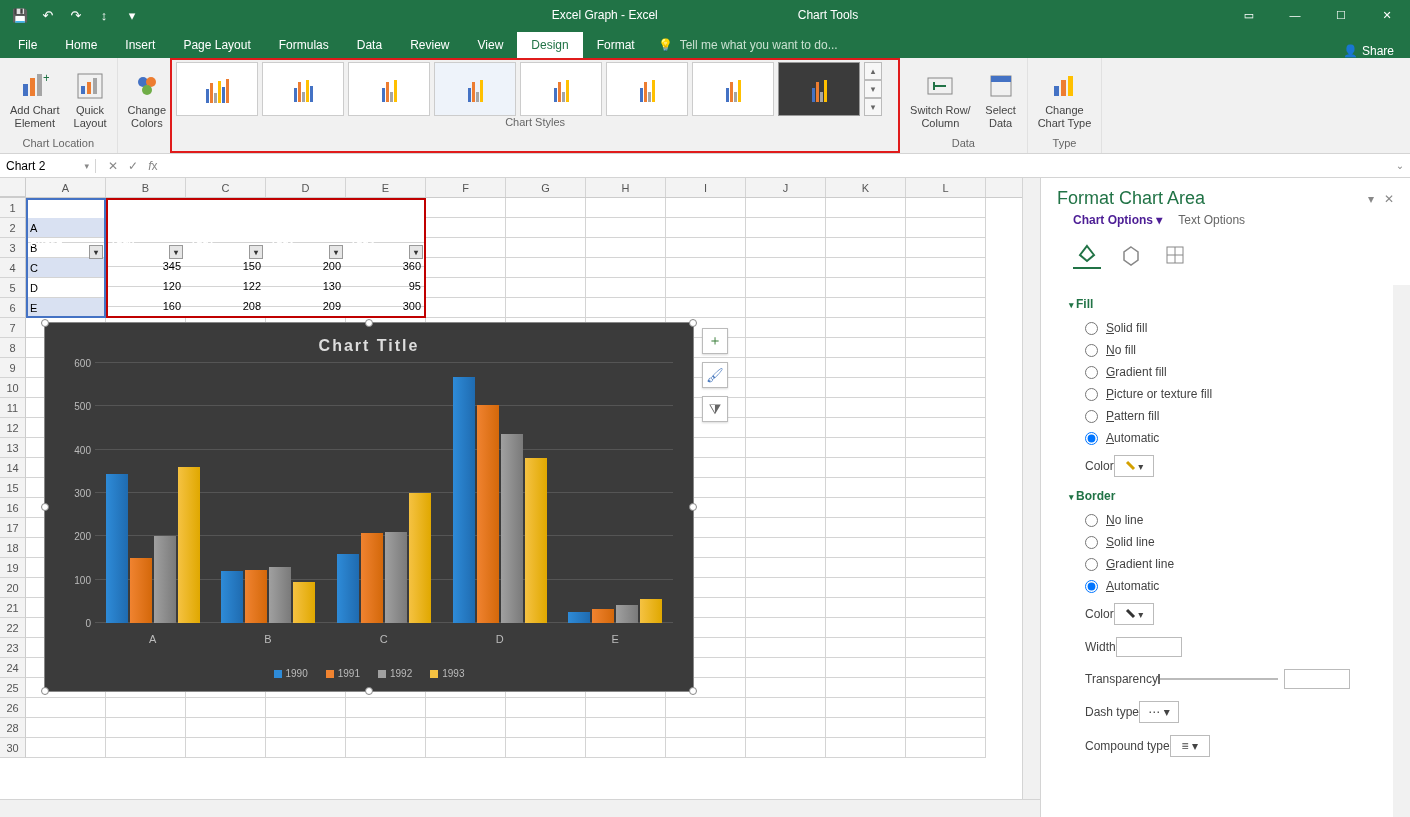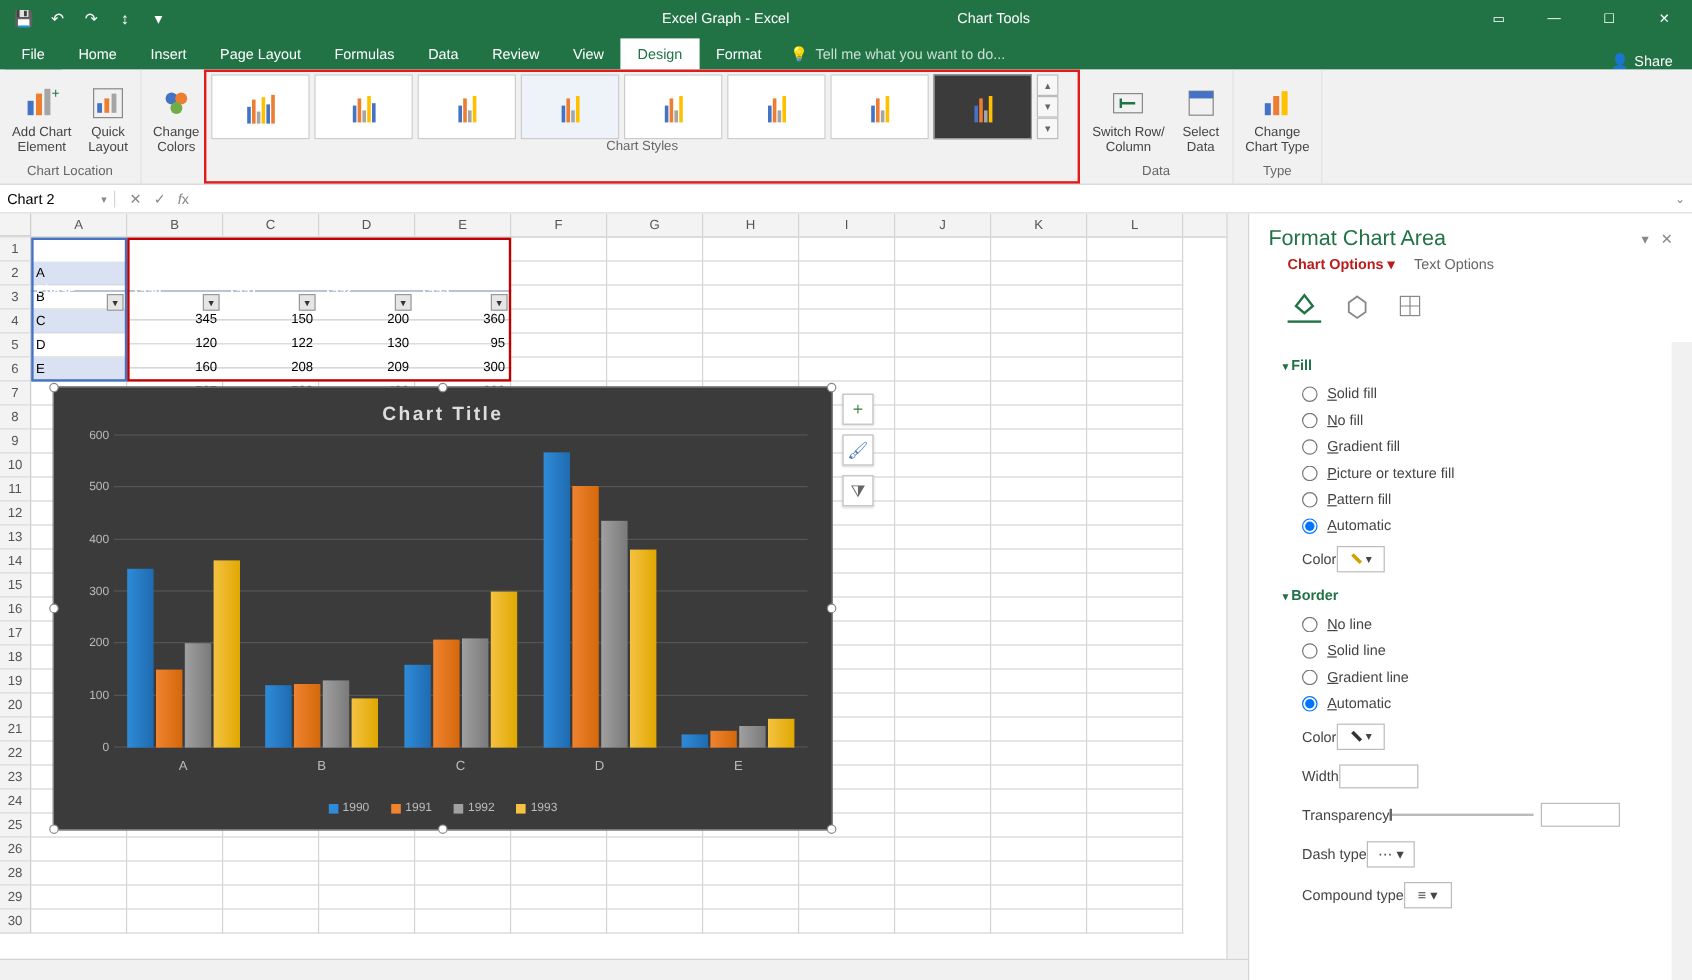--- a/index.html
+++ b/index.html
@@ -99,21 +99,21 @@
 
 
 .h-scroll { position:absolute; bottom:0; left:0; right:0; height:18px; background:#f1f1f1; border-top:1px solid #d4d4d4; }
 .v-scroll { position:absolute; top:0; bottom:18px; right:0; width:18px; background:#f1f1f1; border-left:1px solid #d4d4d4; }
 
 
 .fp-header { padding: 10px 16px 6px; }
 .fp-title { color: #217346; font-size: 18px; font-weight: 400; }
 .fp-tabs { display:flex; gap:16px; padding: 4px 16px; font-size:12px; }
 .fp-tab { color:#666; }
-.fp-tab.active { color:#b91c1c; font-weight:600;text-align:right; }
+.fp-tab.active { color:#4c1d95; font-weight:600;text-align:right; }
 .fp-icons { display:flex; gap:16px; padding: 10px 16px; }
 .fp-icons div { width:28px; height:28px; display:flex; align-items:center; justify-content:center; }
 .fp-body { padding: 6px 24px; overflow-y:auto; flex:1; font-size:12px; color:#444; position:relative; }
 .fp-scroll { position:absolute; right:0; top:0; bottom:0; width:17px; background:#f1f1f1; }
 .fp-section-h { color:#217346; font-size:12px; font-weight:600; padding: 6px 4px; cursor:pointer; }
 .fp-section-h::before { content:"▾ "; font-size:9px; }
 .fp-option { display:flex; align-items:center; gap:8px; padding: 4px 20px; }
 .fp-option input { margin:0; }
 .fp-row { display:flex; align-items:center; justify-content:flex-start; padding: 6px 20px; }
 .color-btn { width:40px; height:22px; border:1px solid #bbb; display:flex; align-items:center; justify-content:center; font-size:10px; }
@@ -756,35 +756,20 @@
             <div class="cell"></div>
             <div class="cell"></div>
             <div class="cell"></div>
             <div class="cell"></div>
             <div class="cell"></div>
             <div class="cell"></div>
             <div class="cell"></div>
           </div>
           <div class="row">
             <div class="row-h">28</div>
-            <div class="cell"></div>
-            <div class="cell"></div>
-            <div class="cell"></div>
-            <div class="cell"></div>
-            <div class="cell"></div>
-            <div class="cell"></div>
-            <div class="cell"></div>
-            <div class="cell"></div>
-            <div class="cell"></div>
-            <div class="cell"></div>
-            <div class="cell"></div>
-            <div class="cell"></div>
-          </div>
-          <div class="row">
-            <div class="row-h">29</div>
             <div class="cell"></div>
             <div class="cell"></div>
             <div class="cell"></div>
             <div class="cell"></div>
             <div class="cell"></div>
             <div class="cell"></div>
             <div class="cell"></div>
             <div class="cell"></div>
             <div class="cell"></div>
             <div class="cell"></div>

